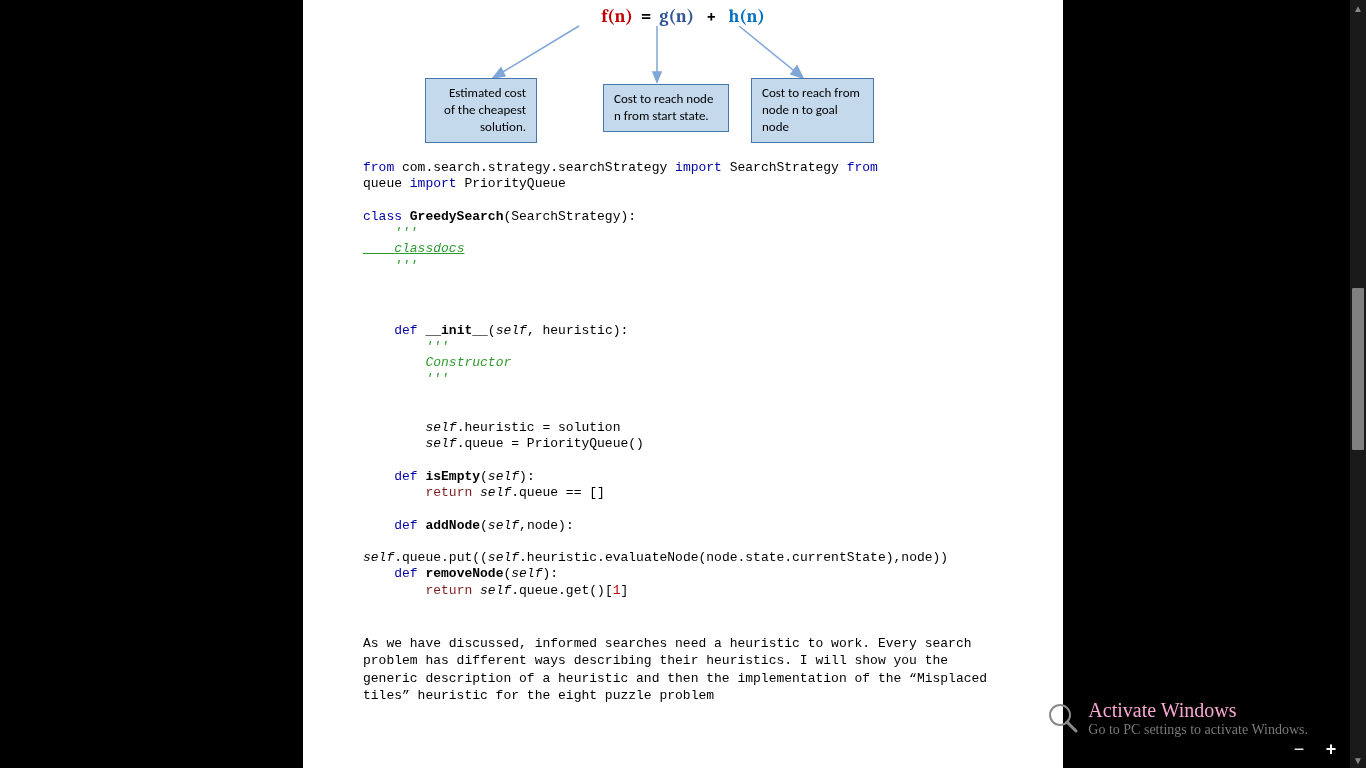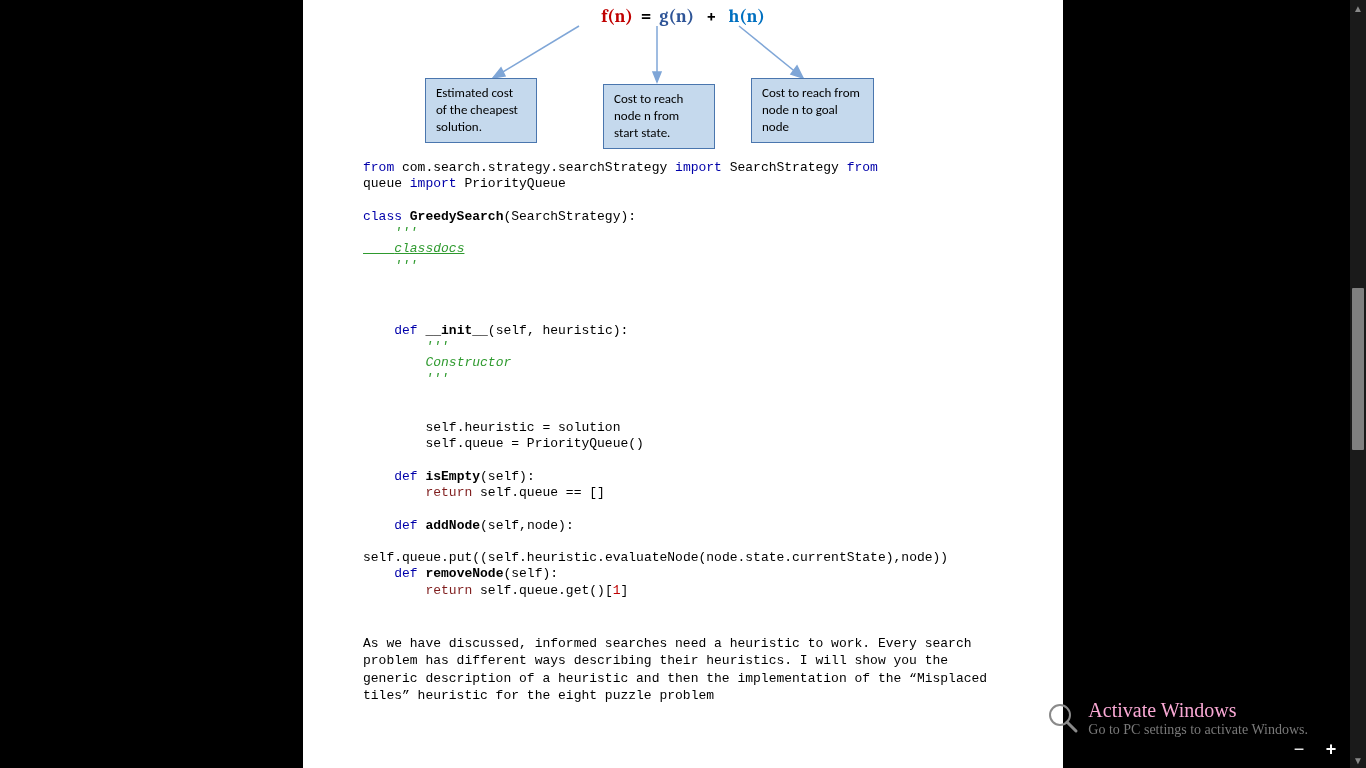--- a/index.html
+++ b/index.html
@@ -11,21 +11,21 @@
   .fn{color:#c00000;} .eq{color:#000;} .gn{color:#2f5597;} .plus{color:#000;} .hn{color:#0070c0;}
   .arrow{position:absolute;stroke:#7fa6d7;stroke-width:1.5;fill:none;}
   .arrow-head{fill:#7fa6d7;}
   .obox{position:absolute;border:1.5px solid #4a76ae;background:#c5d9ed;padding:6px 10px;font:13px/1.3 "Calibri",sans-serif;color:#000;box-sizing:border-box;}
   .intro{font:17px "Georgia","Times New Roman",serif;margin:50px 0 28px;}
   pre.code{font:13px/1.25 Consolas,"Courier New",monospace;margin:0;white-space:pre-wrap;word-break:break-word;}
   .kw{color:#0000aa;}
   .fnname{font-weight:bold;text-align:right;}
   .comm{color:#2e9a2e;font-style:italic;}
   .doclink{color:#2e9a2e;font-style:italic;text-decoration:underline;}
-  .self{}
+  .self{font-style:italic;}
   .ret{color:#7f1d1d;}
   .num{color:#c00000;}
   .para{font:13px/1.35 Consolas,"Courier New",monospace;margin-top:36px;}
   
   .scrollbar{position:absolute;top:0;right:0;width:16px;height:100%;background:#1a1a1a;}
   .sb-btn{width:16px;height:16px;display:flex;align-items:center;justify-content:center;color:#888;font-size:10px;user-select:none;}
   .sb-track{position:absolute;top:16px;bottom:16px;left:0;right:0;}
   .sb-thumb{position:absolute;left:2px;right:2px;background:#808080;border-radius:1px;}
   
   .watermark{position:absolute;right:58px;bottom:30px;color:#7a7a7a;font:14px "Segoe UI";pointer-events:none;}
@@ -57,22 +57,22 @@
           <line x1="216" y1="26" x2="130" y2="78" stroke="#7fa6d7" stroke-width="1.5"></line>
           <polygon class="arrow-head" points="130,78 138,68 142,76"></polygon>
 
           <line x1="294" y1="26" x2="294" y2="82" stroke="#7fa6d7" stroke-width="1.5"></line>
           <polygon class="arrow-head" points="294,82 290,72 298,72"></polygon>
 
           <line x1="376" y1="26" x2="440" y2="78" stroke="#7fa6d7" stroke-width="1.5"></line>
           <polygon class="arrow-head" points="440,78 428,74 434,66"></polygon>
         </svg>
 
-        <div class="obox" style="left:62px;top:78px;width:112px;">Estimated cost of the cheapest solution.</div>
-        <div class="obox" style="left:240px;top:84px;width:112px;">Cost to reach node n from start state.</div>
+        <div class="obox" style="left:62px;top:78px;width:112px;text-align:right;">Estimated cost of the cheapest solution.</div>
+        <div class="obox" style="left:240px;top:84px;width:126px;">Cost to reach node n from start state.</div>
         <div class="obox" style="left:388px;top:78px;width:123px;">Cost to reach from node n to goal node</div>
       </div>
 
 
       <pre class="code"><span class="kw">from</span><span> com.search.strategy.searchStrategy </span><span class="kw">import</span><span> SearchStrategy </span><span class="kw">from</span>
 <span>queue </span><span class="kw">import</span><span> PriorityQueue</span>
 
 <span class="kw">class</span><span class="fnname"> GreedySearch</span><span>(SearchStrategy):</span>
 <span class="comm">    '''</span>
 <span class="doclink">    classdocs</span>

